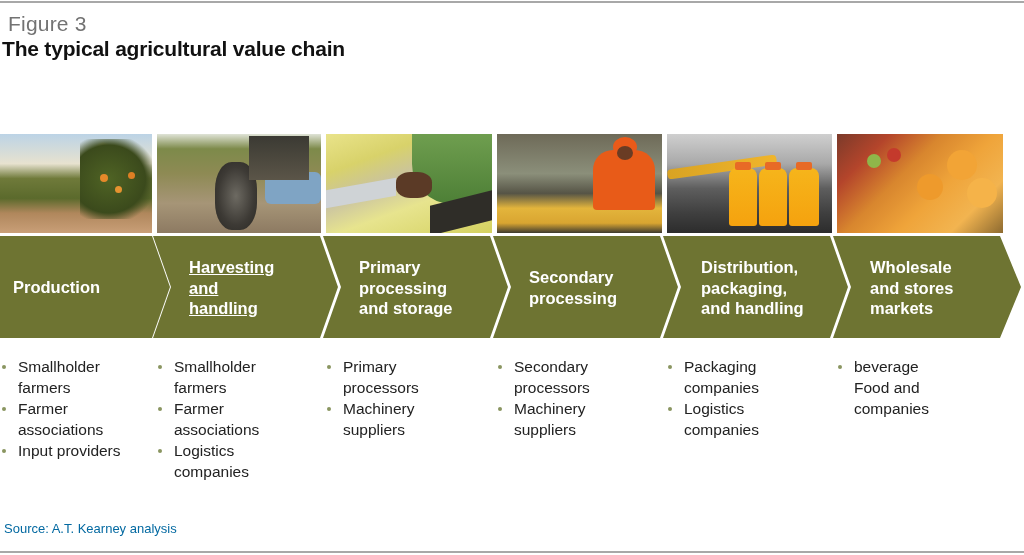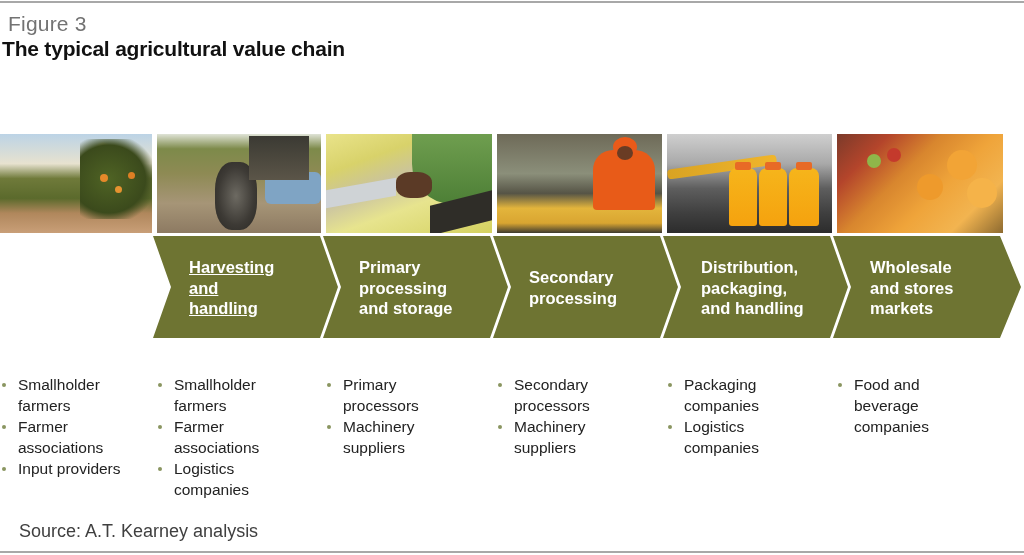--- a/index.html
+++ b/index.html
@@ -14,26 +14,26 @@
   .photos { position:absolute; top:134px; left:0; width:1024px; height:100px; }
   .photo { position:absolute; top:0; height:99px; overflow:hidden; }
   .photo .layer { position:absolute; }
 
   .chevrons { position:absolute; top:236px; left:0; width:1024px; height:102px; }
   .chev { position:absolute; top:0; height:102px; }
   .chev svg { position:absolute; left:0; top:0; }
   .chev-text { position:absolute; color:#ffffff; font-weight:700; font-size:16.5px; line-height:20.5px; }
 
   .lists { position:absolute; top:356px; left:0; width:1024px; }
-  .col { position:absolute; top:0;margin-top:18px; }
+  .col { position:absolute; top:0; }
   .col ul { list-style:none; margin:0; padding:0; }
   .col li { position:relative; padding-left:16px; font-size:15.5px; line-height:21px; color:#222; }
   .bullet { position:absolute; left:0; top:9px; width:4px; height:4px; border-radius:50%; background:#8a9560; }
 
-  .source { position:absolute; left:19px; top:521px; font-size:18px; color:#404040; }
+  .source { position:absolute; left:4px; top:521px; font-size:13px; color:#0369a1; }
 </style>
 </head>
 <body>
 
 <div class="rule top"></div>
 <div class="fig-label">Figure 3</div>
 <div class="fig-title">The typical agricultural value chain</div>
 
 <div class="photos">
   <div class="photo" style="left:0;width:152px;background:linear-gradient(180deg,#bcd3e6 0%,#e7e2cf 30%,#6f7a3a 45%,#5b6a2c 65%,#b0875c 80%,#c99f78 100%);">
@@ -71,20 +71,28 @@
   <div class="photo" style="left:837px;width:166px;background:linear-gradient(135deg,#7b3a2a 0%,#b4452b 20%,#d8862e 40%,#efa43a 60%,#f2b450 80%,#8d6a30 100%);">
     <div class="layer" style="left:110px;top:16px;width:30px;height:30px;border-radius:50%;background:#f2a436;"></div>
     <div class="layer" style="left:130px;top:44px;width:30px;height:30px;border-radius:50%;background:#f5b349;"></div>
     <div class="layer" style="left:80px;top:40px;width:26px;height:26px;border-radius:50%;background:#ee9a2c;"></div>
     <div class="layer" style="left:30px;top:20px;width:14px;height:14px;border-radius:50%;background:#8fb64a;"></div>
     <div class="layer" style="left:50px;top:14px;width:14px;height:14px;border-radius:50%;background:#c43a2c;"></div>
   </div>
 </div>
 
 <div class="chevrons">
+  <div class="chev" style="left:0;width:172px;">
+    <svg width="172" height="102">
+        <polygon points="0,0 152,0 170,51 152,102 0,102" fill="#6e7432"></polygon>
+      </svg>
+    <div class="chev-text" style="left:13px;top:41px;">
+      <div>Production</div>
+    </div>
+  </div>
   <div class="chev" style="left:153px;width:190px;">
     <svg width="190" height="102">
         <polygon points="0,0 167,0 185,51 167,102 0,102 18,51" fill="#6e7432"></polygon>
       </svg>
     <div class="chev-text" style="left:36px;top:21px;text-decoration:underline;">
       <div>Harvesting</div>
       <div>and</div>
       <div>handling</div>
     </div>
   </div>
@@ -206,22 +214,22 @@
           <span class="bullet"></span>
           <div>Logistics</div>
           <div>companies</div>
         </li>
     </ul>
   </div>
   <div class="col" style="left:838px;">
     <ul>
       <li>
           <span class="bullet"></span>
+          <div>beverage</div>
           <div>Food and</div>
-          <div>beverage</div>
           <div>companies</div>
         </li>
     </ul>
   </div>
 </div>
 
 <div class="source">Source: A.T. Kearney analysis</div>
 <div class="rule bottom"></div>
 
 </body></html>

